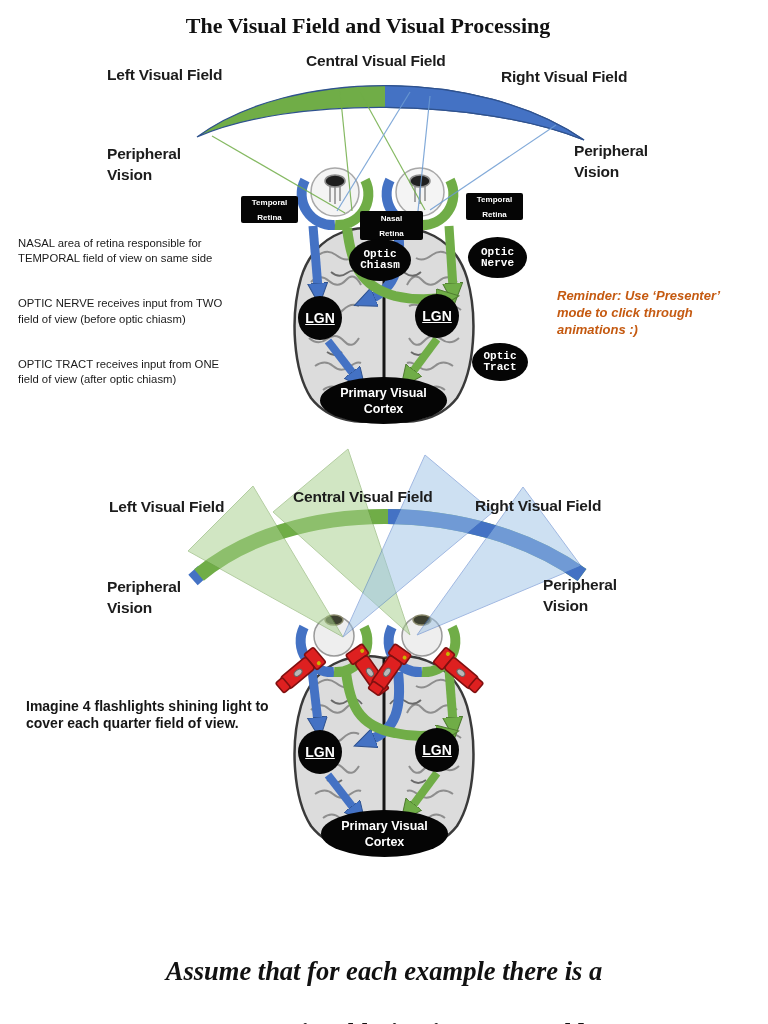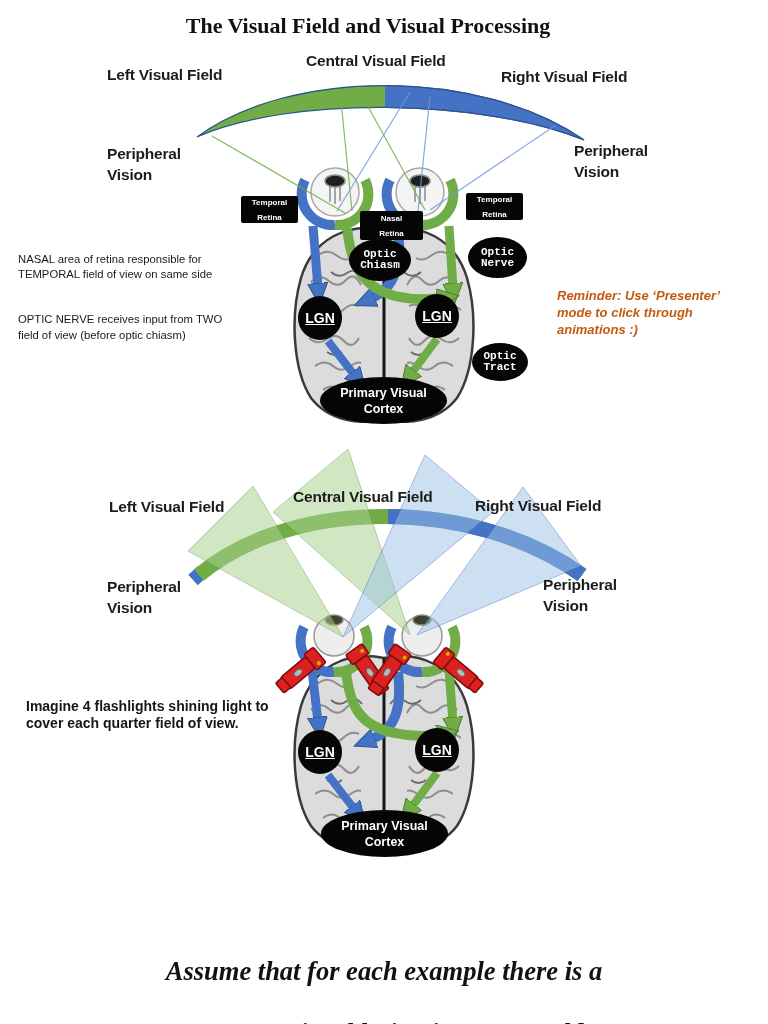--- a/index.html
+++ b/index.html
@@ -3,21 +3,21 @@
 <meta charset="utf-8">
 <style>
   html,body{margin:0;padding:0;background:#fff;}
   .page{position:relative;width:768px;height:1024px;background:#ffffff;overflow:hidden;
         font-family:"Liberation Sans",sans-serif;color:#1c1c1c;}
   svg{position:absolute;left:0;top:0;}
   .abs{position:absolute;white-space:pre-line;}
   .title{left:0;top:13px;width:736px;text-align:center;
          font-family:"Liberation Serif",serif;font-weight:bold;font-size:22px;color:#111;}
   .fieldlbl{font-size:15.5px;font-weight:600;line-height:21px;letter-spacing:-.2px;white-space:pre-line;}
-  .notes{left:18px;top:236px;width:222px;font-size:11.3px;line-height:15.5px;color:#1a1a1a;}
+  .notes{left:18px;top:220px;width:222px;font-size:11.3px;line-height:15.5px;color:#1a1a1a;}
   .notes p{margin:0 0 14px 0;}
   .reminder{left:557px;top:287px;width:200px;font-size:13px;font-weight:bold;font-style:italic;
             line-height:17px;color:#C55A11;}
   .imagine{left:26px;top:698px;width:245px;font-size:14px;font-weight:bold;line-height:17px;color:#161616;}
   .blk{position:absolute;background:#050505;color:#fff;display:flex;flex-direction:column;
        align-items:center;justify-content:center;text-align:center;font-weight:bold;white-space:pre-line;}
   .box{border-radius:2px;font-size:8px;line-height:15px;}
   .ell{border-radius:50%;}
   .lgn{border-radius:50%;font-size:14px;text-decoration:underline;}
   .pvc{border-radius:50%;font-size:12.5px;line-height:16px;}
@@ -179,20 +179,21 @@
 <div class="abs fieldlbl" style="left:107px;top:64px;">Left Visual Field</div>
 <div class="abs fieldlbl" style="left:501px;top:66px;">Right Visual Field</div>
 <div class="abs fieldlbl" style="left:107px;top:143px;">Peripheral
 Vision</div>
 <div class="abs fieldlbl" style="left:574px;top:140px;">Peripheral
 Vision</div>
 
 <div class="abs notes">
   <p>NASAL area of retina responsible for TEMPORAL field of view on same side</p>
   <p>OPTIC NERVE receives input from TWO field of view (before optic chiasm)</p>
+  <p>OPTIC TRACT receives input from ONE field of view (after optic chiasm)</p>
 </div>
 
 <div class="abs reminder">Reminder: Use ‘Presenter’
 mode to click through
 animations :)</div>
 
 <div class="blk box" style="left:241px;top:196px;width:57px;height:27px;">Temporal
 Retina</div>
 <div class="blk box" style="left:466px;top:193px;width:57px;height:27px;">Temporal
 Retina</div>

